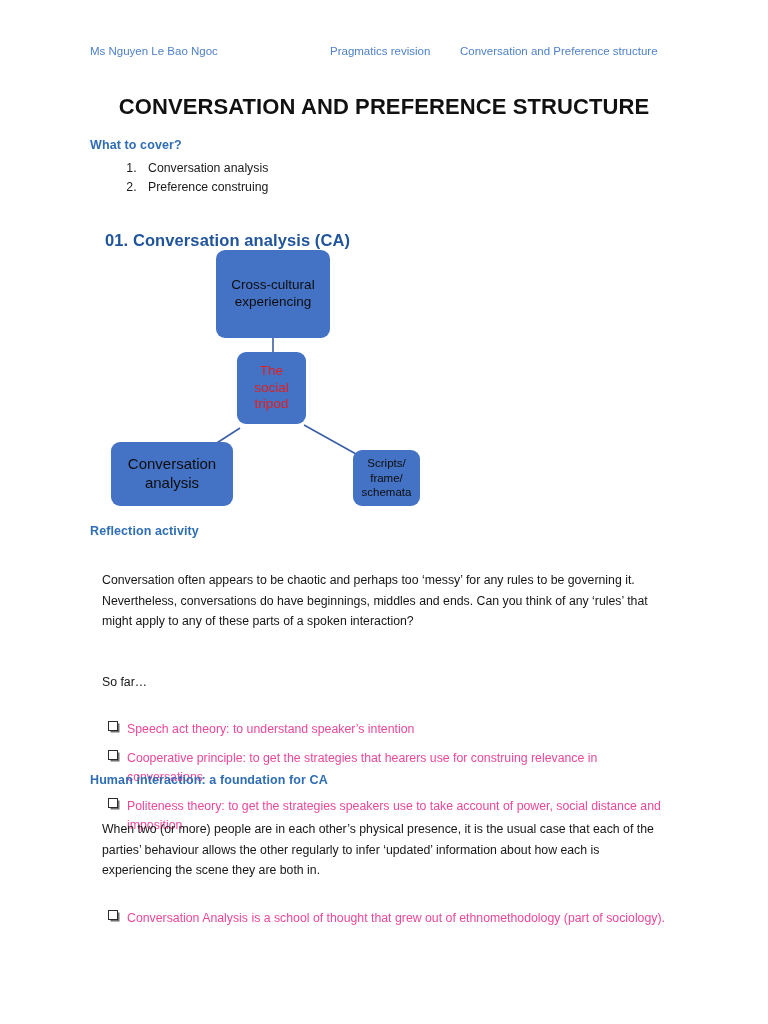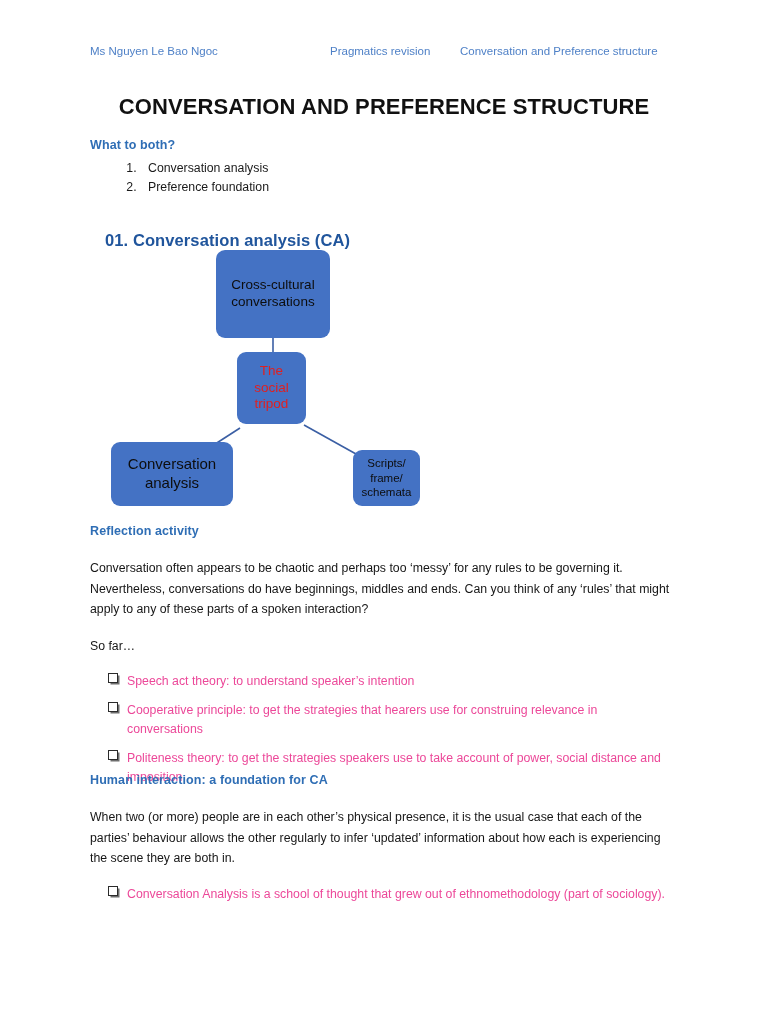--- a/index.html
+++ b/index.html
@@ -95,21 +95,21 @@
     padding-left: 50px;
     font-size: 12.3px;
     line-height: 17.5px;
   }
   ol.num-list li {
     padding-left: 8px;
     margin: 0 0 1px 0;
   }
 
   p.para {
-    margin: 0;
+    margin: 12px;
     font-size: 12.3px;
     line-height: 20.5px;
     color: #161616;
     text-align: left;
   }
 
   ul.box-list {
     list-style: none;
     margin: 0;
     padding: 0;
@@ -192,40 +192,40 @@
 
   <div class="doc-header">
     <span class="hdr-author">Ms Nguyen Le Bao Ngoc</span>
     <span class="hdr-mid">Pragmatics revision</span>
     <span class="hdr-right">Conversation and Preference structure</span>
   </div>
 
   <div class="doc-title">CONVERSATION AND PREFERENCE STRUCTURE</div>
 
   <div class="content" style="top:138px;">
-    <h2 class="sub-head">What to both?</h2>
+    <h2 class="sub-head">What to cover?</h2>
     <ol class="num-list">
       <li>Conversation analysis</li>
-      <li>Preference foundation</li>
+      <li>Preference construing</li>
     </ol>
   </div>
 
   <div class="content" style="top:216px;">
     <h2 class="section-head">01. Conversation analysis (CA)</h2>
   </div>
 
   <div class="diagram">
     <svg width="400" height="285" viewBox="0 0 400 285">
       <line x1="183" y1="98" x2="183" y2="120" stroke="#3b5fa4" stroke-width="1.6"></line>
       <line x1="150" y1="188" x2="119" y2="208" stroke="#3b5fa4" stroke-width="1.6"></line>
       <line x1="214" y1="185" x2="266" y2="214" stroke="#3b5fa4" stroke-width="1.6"></line>
     </svg>
 
     <div class="node n-cross">
-      <span>Cross-cultural conversations</span>
+      <span>Cross-cultural experiencing</span>
     </div>
 
     <div class="node n-tripod">
       <span>The social tripod</span>
     </div>
 
     <div class="node n-conv">
       <span>Conversation analysis</span>
     </div>
 

